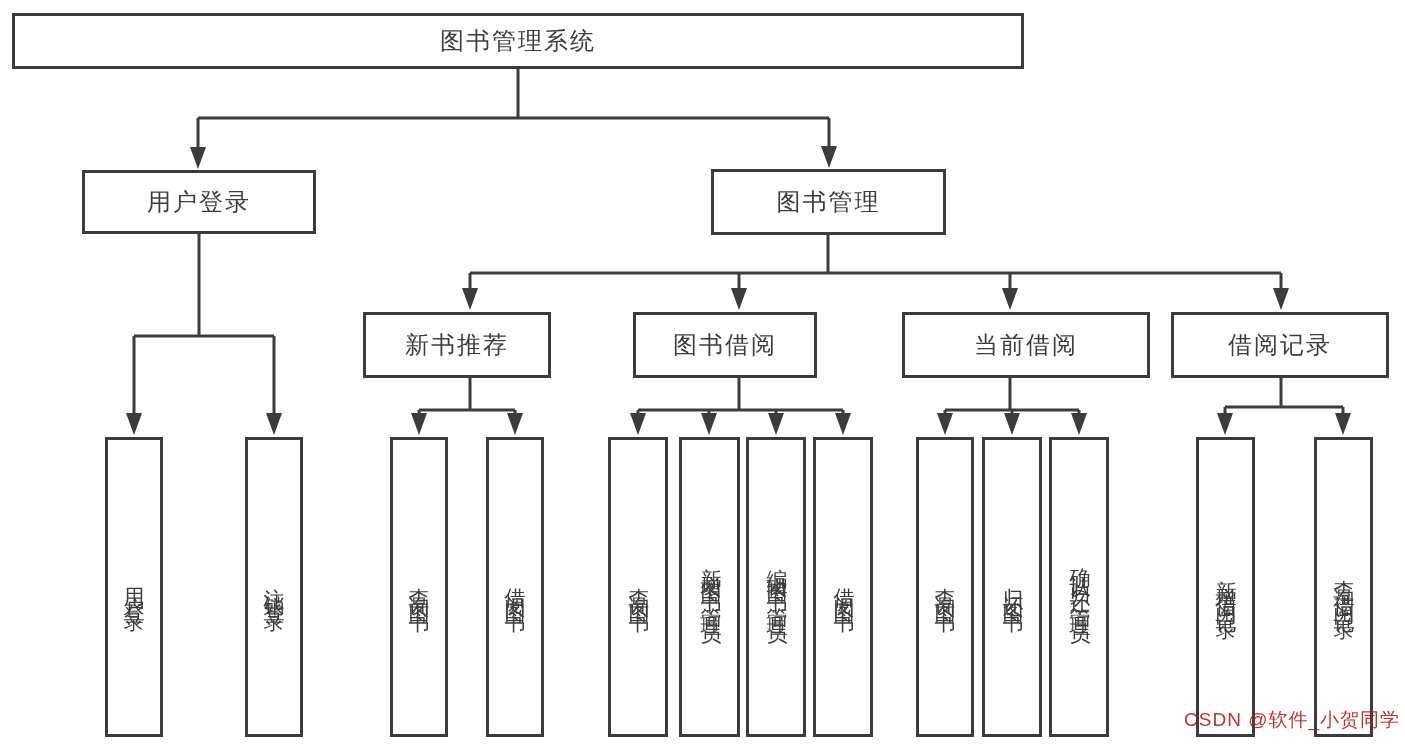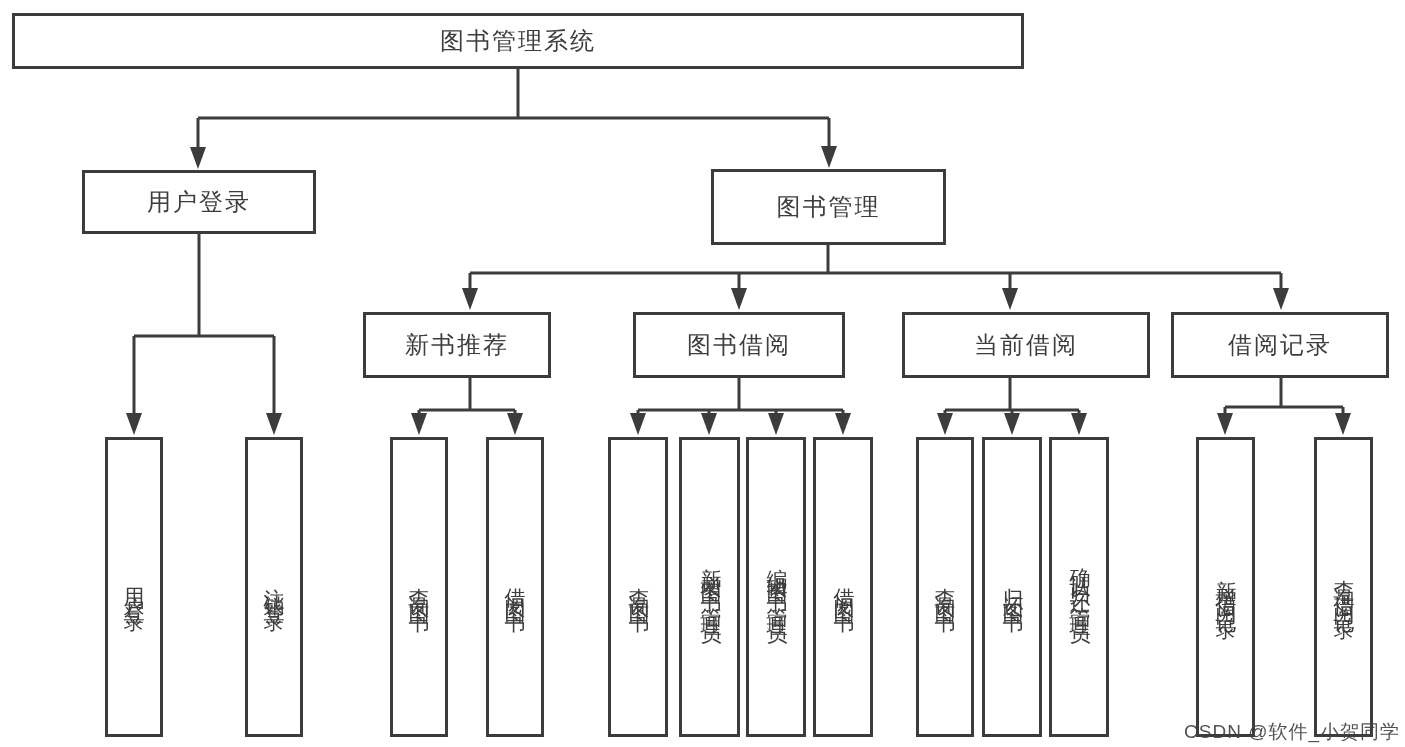--- a/index.html
+++ b/index.html
@@ -49,24 +49,24 @@
     letter-spacing: 8px;
     line-height: 52px;
     color: #3d3d3d;
     z-index: 2;
     top: 437px;
     height: 300px;
   }
   .watermark {
     position: absolute;
     right: 5px;
-    bottom: 2px;
+    bottom: 14px;
     font-size: 19px;
     letter-spacing: 1px;
-    color: #404040;
+    color: #b91c1c;
     opacity: 0.9;
     z-index: 3;
     white-space: nowrap;
   }
 </style>
 </head>
 <body>
 
 <div class="canvas">
 
@@ -124,24 +124,24 @@
       <polygon points="1004,413 1020,413 1012,435"></polygon>
       <polygon points="1071,413 1087,413 1079,435"></polygon>
       <polygon points="1217,413 1233,413 1225,435"></polygon>
       <polygon points="1335,413 1351,413 1343,435"></polygon>
     </g>
   </svg>
 
   <div class="hbox" style="left:12px; top:13px; width:1012px; height:56px;">图书管理系统</div>
 
   <div class="hbox" style="left:82px; top:170px; width:234px; height:64px;">用户登录</div>
-  <div class="hbox" style="left:711px; top:169px; width:235px; height:76px;">图书管理</div>
+  <div class="hbox" style="left:711px; top:169px; width:235px; height:66px;">图书管理</div>
 
   <div class="hbox" style="left:363px; top:312px; width:188px; height:66px;">新书推荐</div>
-  <div class="hbox" style="left:633px; top:312px; width:212px; height:66px;">图书借阅</div>
+  <div class="hbox" style="left:633px; top:312px; width:184px; height:66px;">图书借阅</div>
   <div class="hbox" style="left:902px; top:312px; width:248px; height:66px;">当前借阅</div>
   <div class="hbox" style="left:1171px; top:312px; width:218px; height:66px;">借阅记录</div>
 
   <div class="vbox" style="left:105px; width:58px;">用户登录</div>
   <div class="vbox" style="left:245px; width:58px;">注销登录</div>
 
   <div class="vbox" style="left:390px; width:58px;">查询图书</div>
   <div class="vbox" style="left:486px; width:58px;">借阅图书</div>
 
   <div class="vbox" style="left:608px; width:60px;">查询图书</div>

